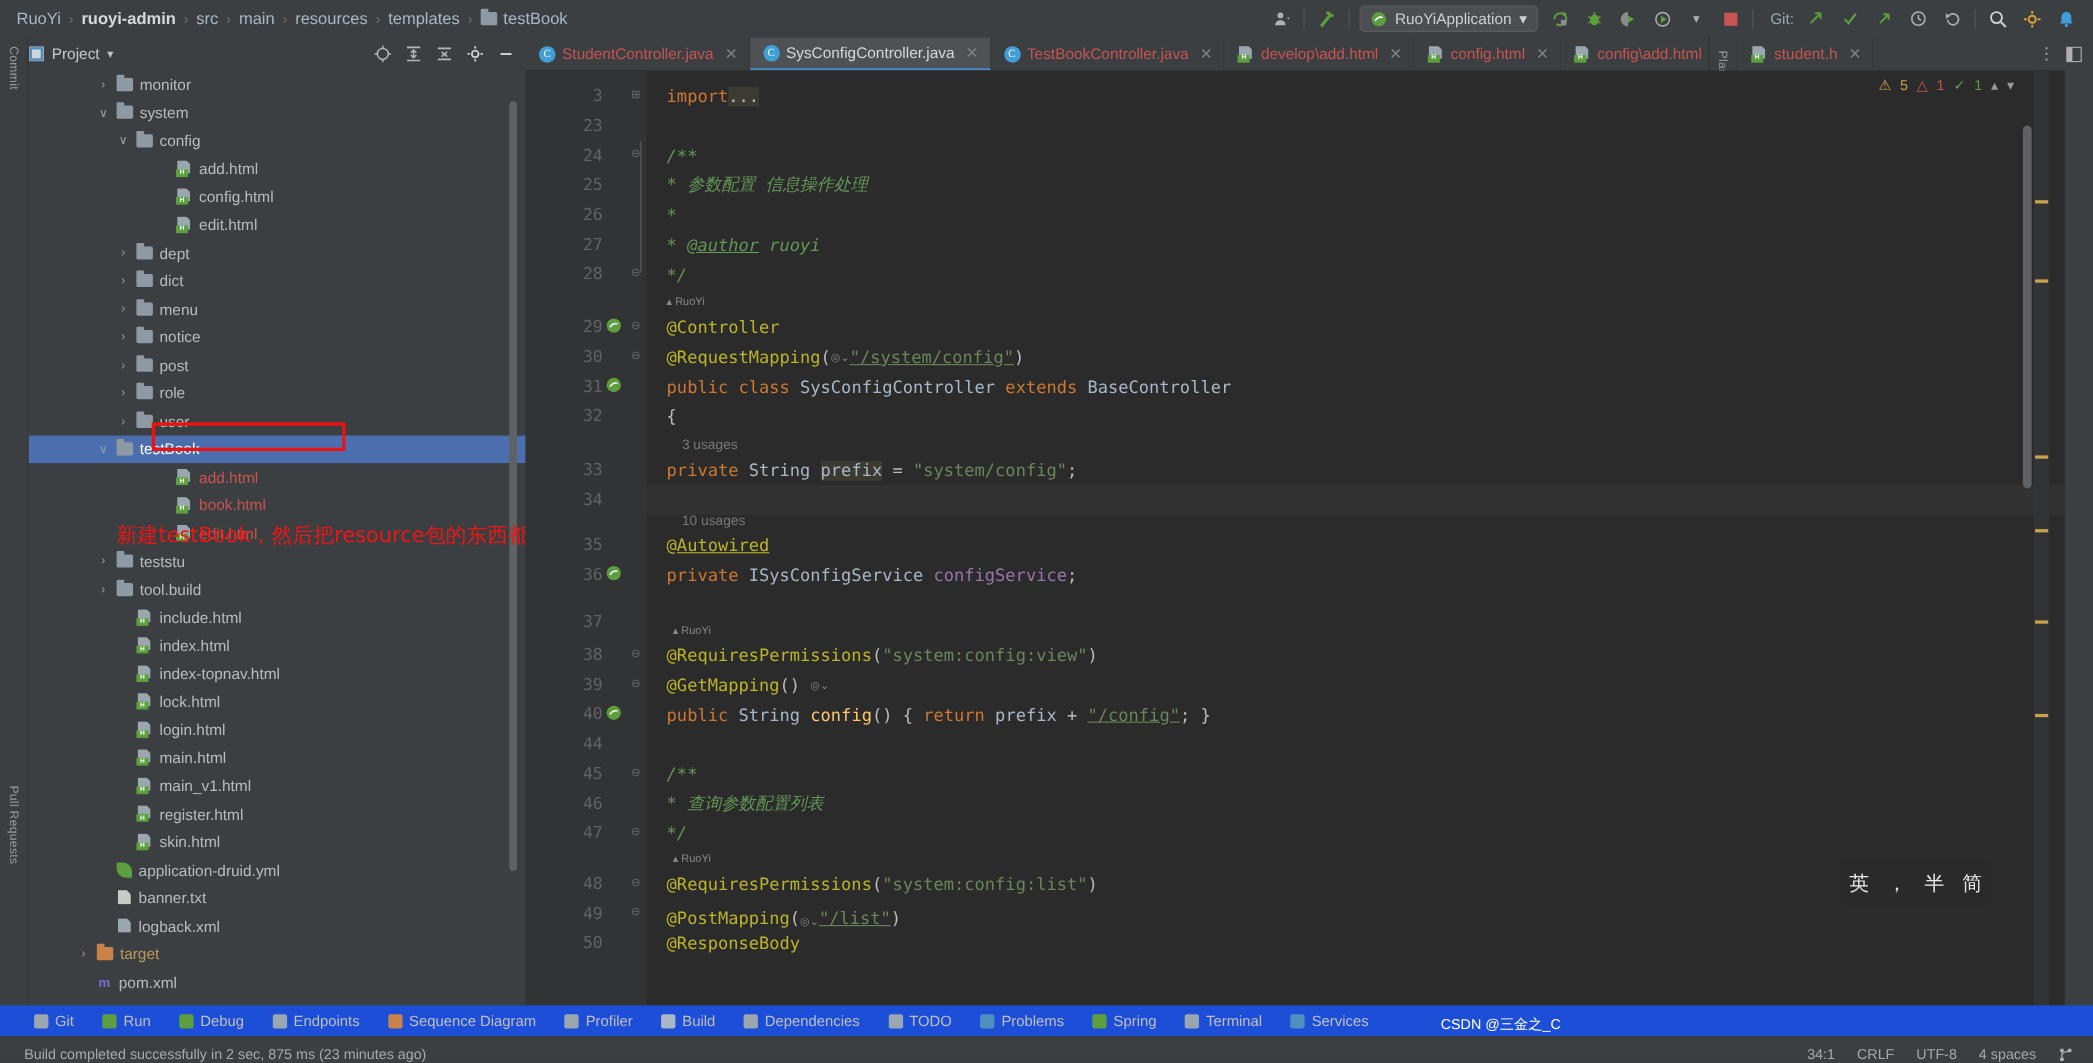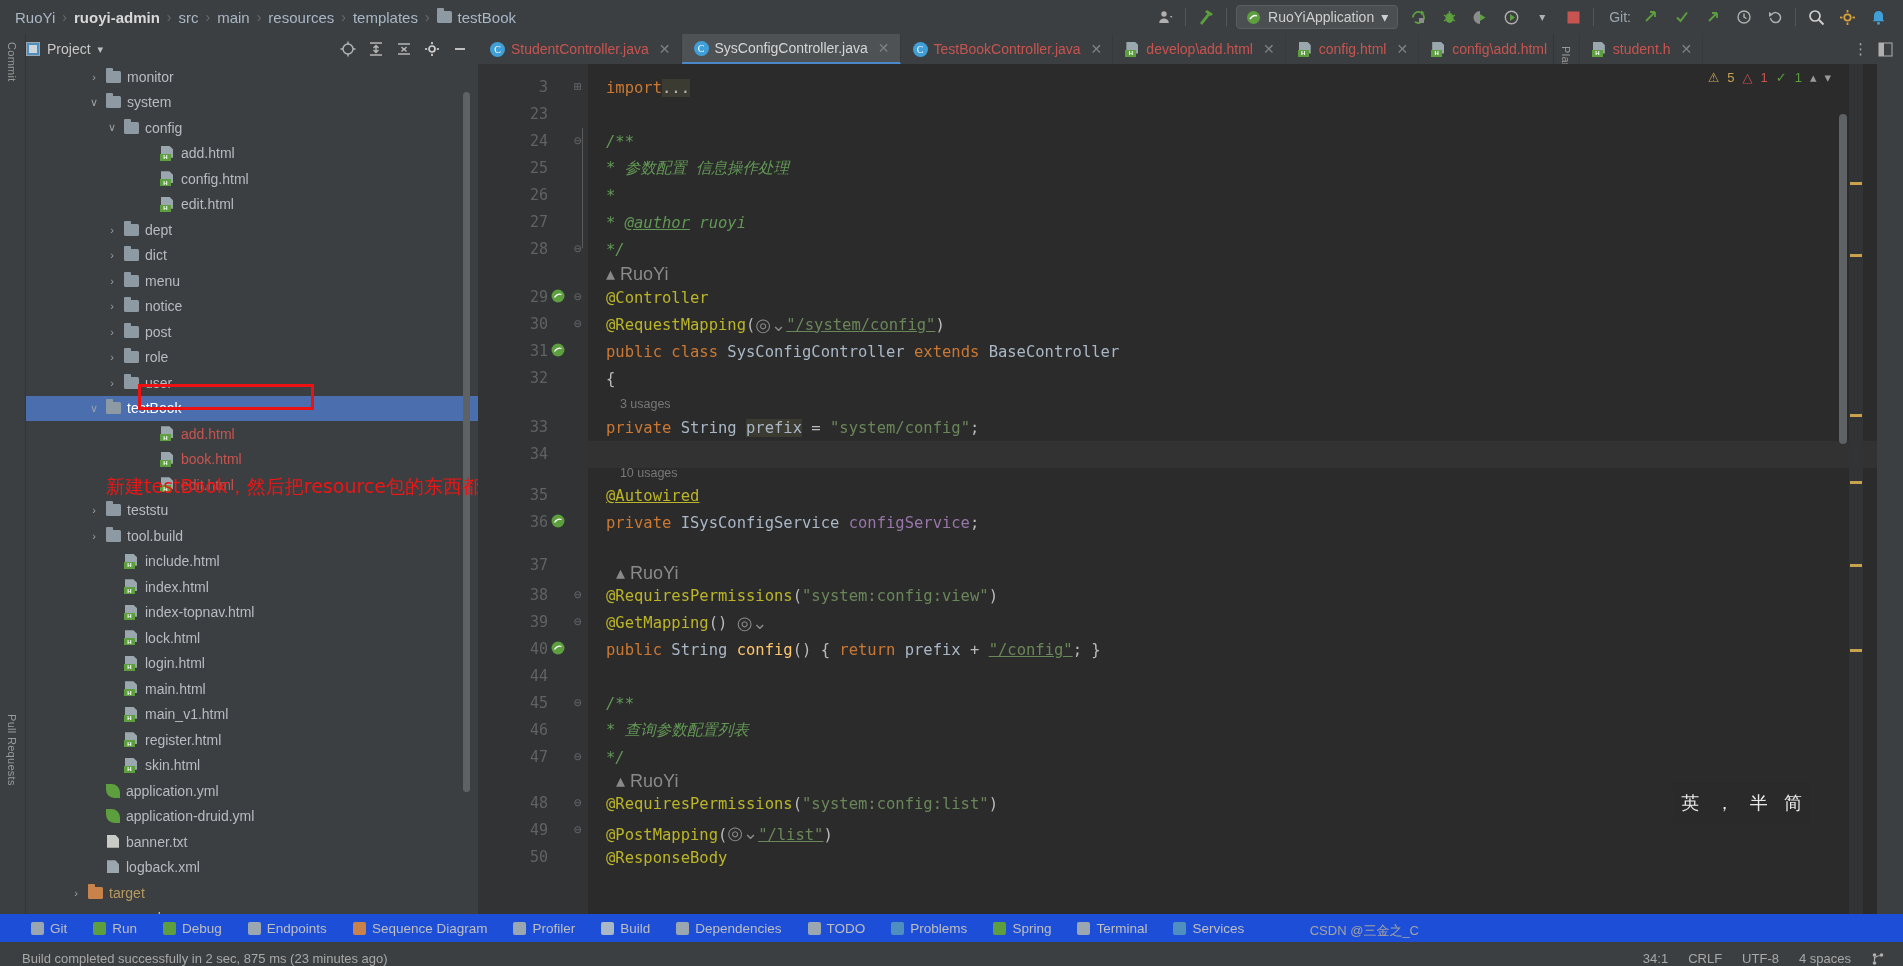--- a/index.html
+++ b/index.html
@@ -122,21 +122,21 @@
   .str { color: #6a8759; }
   .cmt { color: #629755; font-style: italic; }
   .cmt-u { color: #629755; font-style: italic; text-decoration: underline; }
   .def { color: #a9b7c6; }
   .cls { color: #a9b7c6; }
   .fld { color: #9876aa; }
   .mth { color: #ffc66d; }
   .hl  { background: #3b3b32; }
   .lnk { color: #6a8759; text-decoration: underline; }
   .usg { color: #787878; font-size: 12.5px; font-family: "Liberation Sans", sans-serif; font-style: normal; }
-  .hint { color: #8a8a8a; font-size: 18px; font-family: "Liberation Sans", sans-serif; }
+  .hint { color: #8a8a8a; font-size: 10px; font-family: "Liberation Sans", sans-serif; }
   .rowhl { position:absolute; left:0; right:0; height:27px; background:#323232; }
 
   .inspect { position: absolute; right: 46px; top: 6px; display: flex; align-items: center; gap: 8px; font-size: 13px; }
   .insp-w { color: #c9a24d; } .insp-e { color: #c75450; } .insp-ok { color: #5d9e3f; }
 
   .errstripe { position: absolute; right: 14px; top: 0; width: 14px; height: 874px; background: #313335; }
   .es-mark { position: absolute; left: 1px; width: 12px; height: 3px; }
 
   .editor-scroll { position:absolute; right: 30px; top: 50px; width: 8px; height: 330px; background:#5e6265; border-radius: 4px; }
 
@@ -152,21 +152,21 @@
     position: absolute; left: 0; bottom: 24px; width: 1903px; height: 28px;
     background: #1d4ed8; display: flex; align-items: center; gap: 0px; padding-left: 18px;
   }
   .bb { display: flex; align-items: center; gap: 6px; padding: 0 13px; font-size: 13.5px; color: #bfbfbf; white-space: nowrap; }
 
   .statusbar {
     position: absolute; left: 0; bottom: 0; width: 1903px; height: 24px;
     background: #3c3f41; display: flex; align-items: flex-end; padding-left: 22px; font-size: 13px; color: #a8a8a8;
   }
   .status-right { margin-left: auto; display: flex; align-items: center; gap: 20px; padding-right: 18px; }
-  .wm { color: #a3a3a3; font-size: 13px; }
+  .wm { color: #ffffff; font-size: 13px; }
 
   svg { display: block; }
 </style>
 </head>
 <body>
 
 <div class="app">
 
   <div class="topbar">
     <div class="crumbs">
@@ -650,27 +650,20 @@
             <span class="pg"></span>
             <span class="h">H</span>
           </span>
           <span>skin.html</span>
         </div>
         <div class="node" style="padding-left: 62px; color: rgb(182, 188, 194);">
           <span class="arrow none"></span>
           <span class="ic-yml">
             <span class="leaf"></span>
           </span>
-          <span>application.yml</span>
-        </div>
-        <div class="node" style="padding-left: 62px; color: rgb(182, 188, 194);">
-          <span class="arrow none"></span>
-          <span class="ic-yml">
-            <span class="leaf"></span>
-          </span>
           <span>application-druid.yml</span>
         </div>
         <div class="node" style="padding-left: 62px;">
           <span class="arrow none"></span>
           <span class="ic-txt">
             <span class="pg"></span>
           </span>
           <span>banner.txt</span>
         </div>
         <div class="node" style="padding-left: 62px;">

